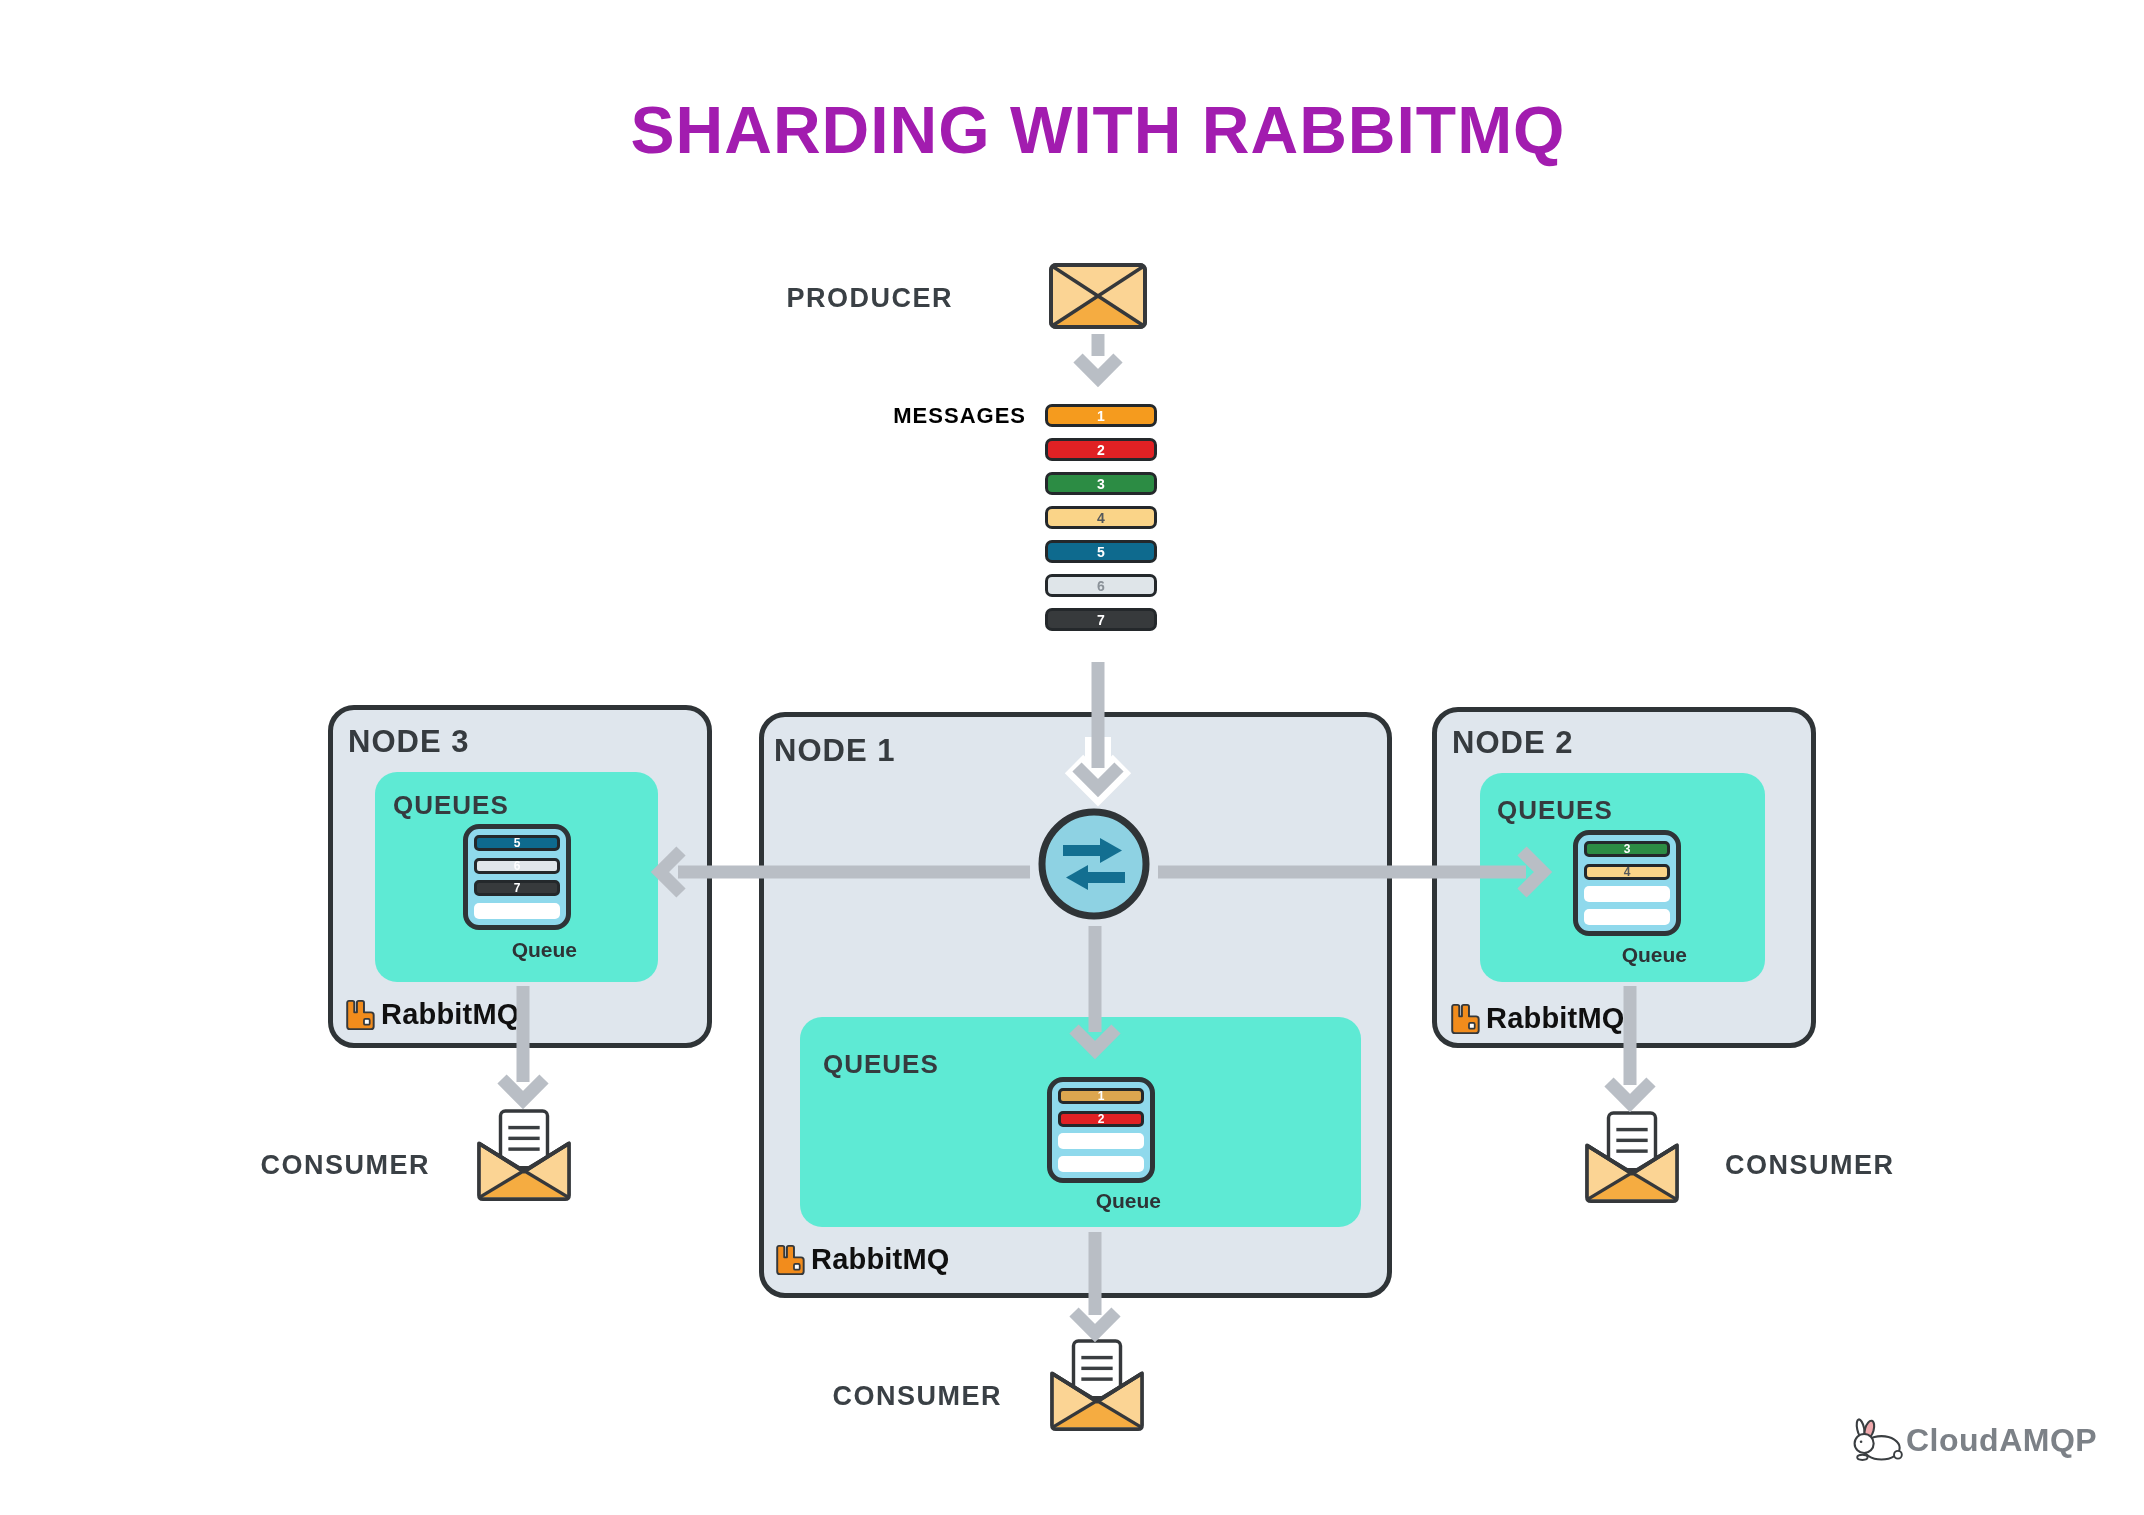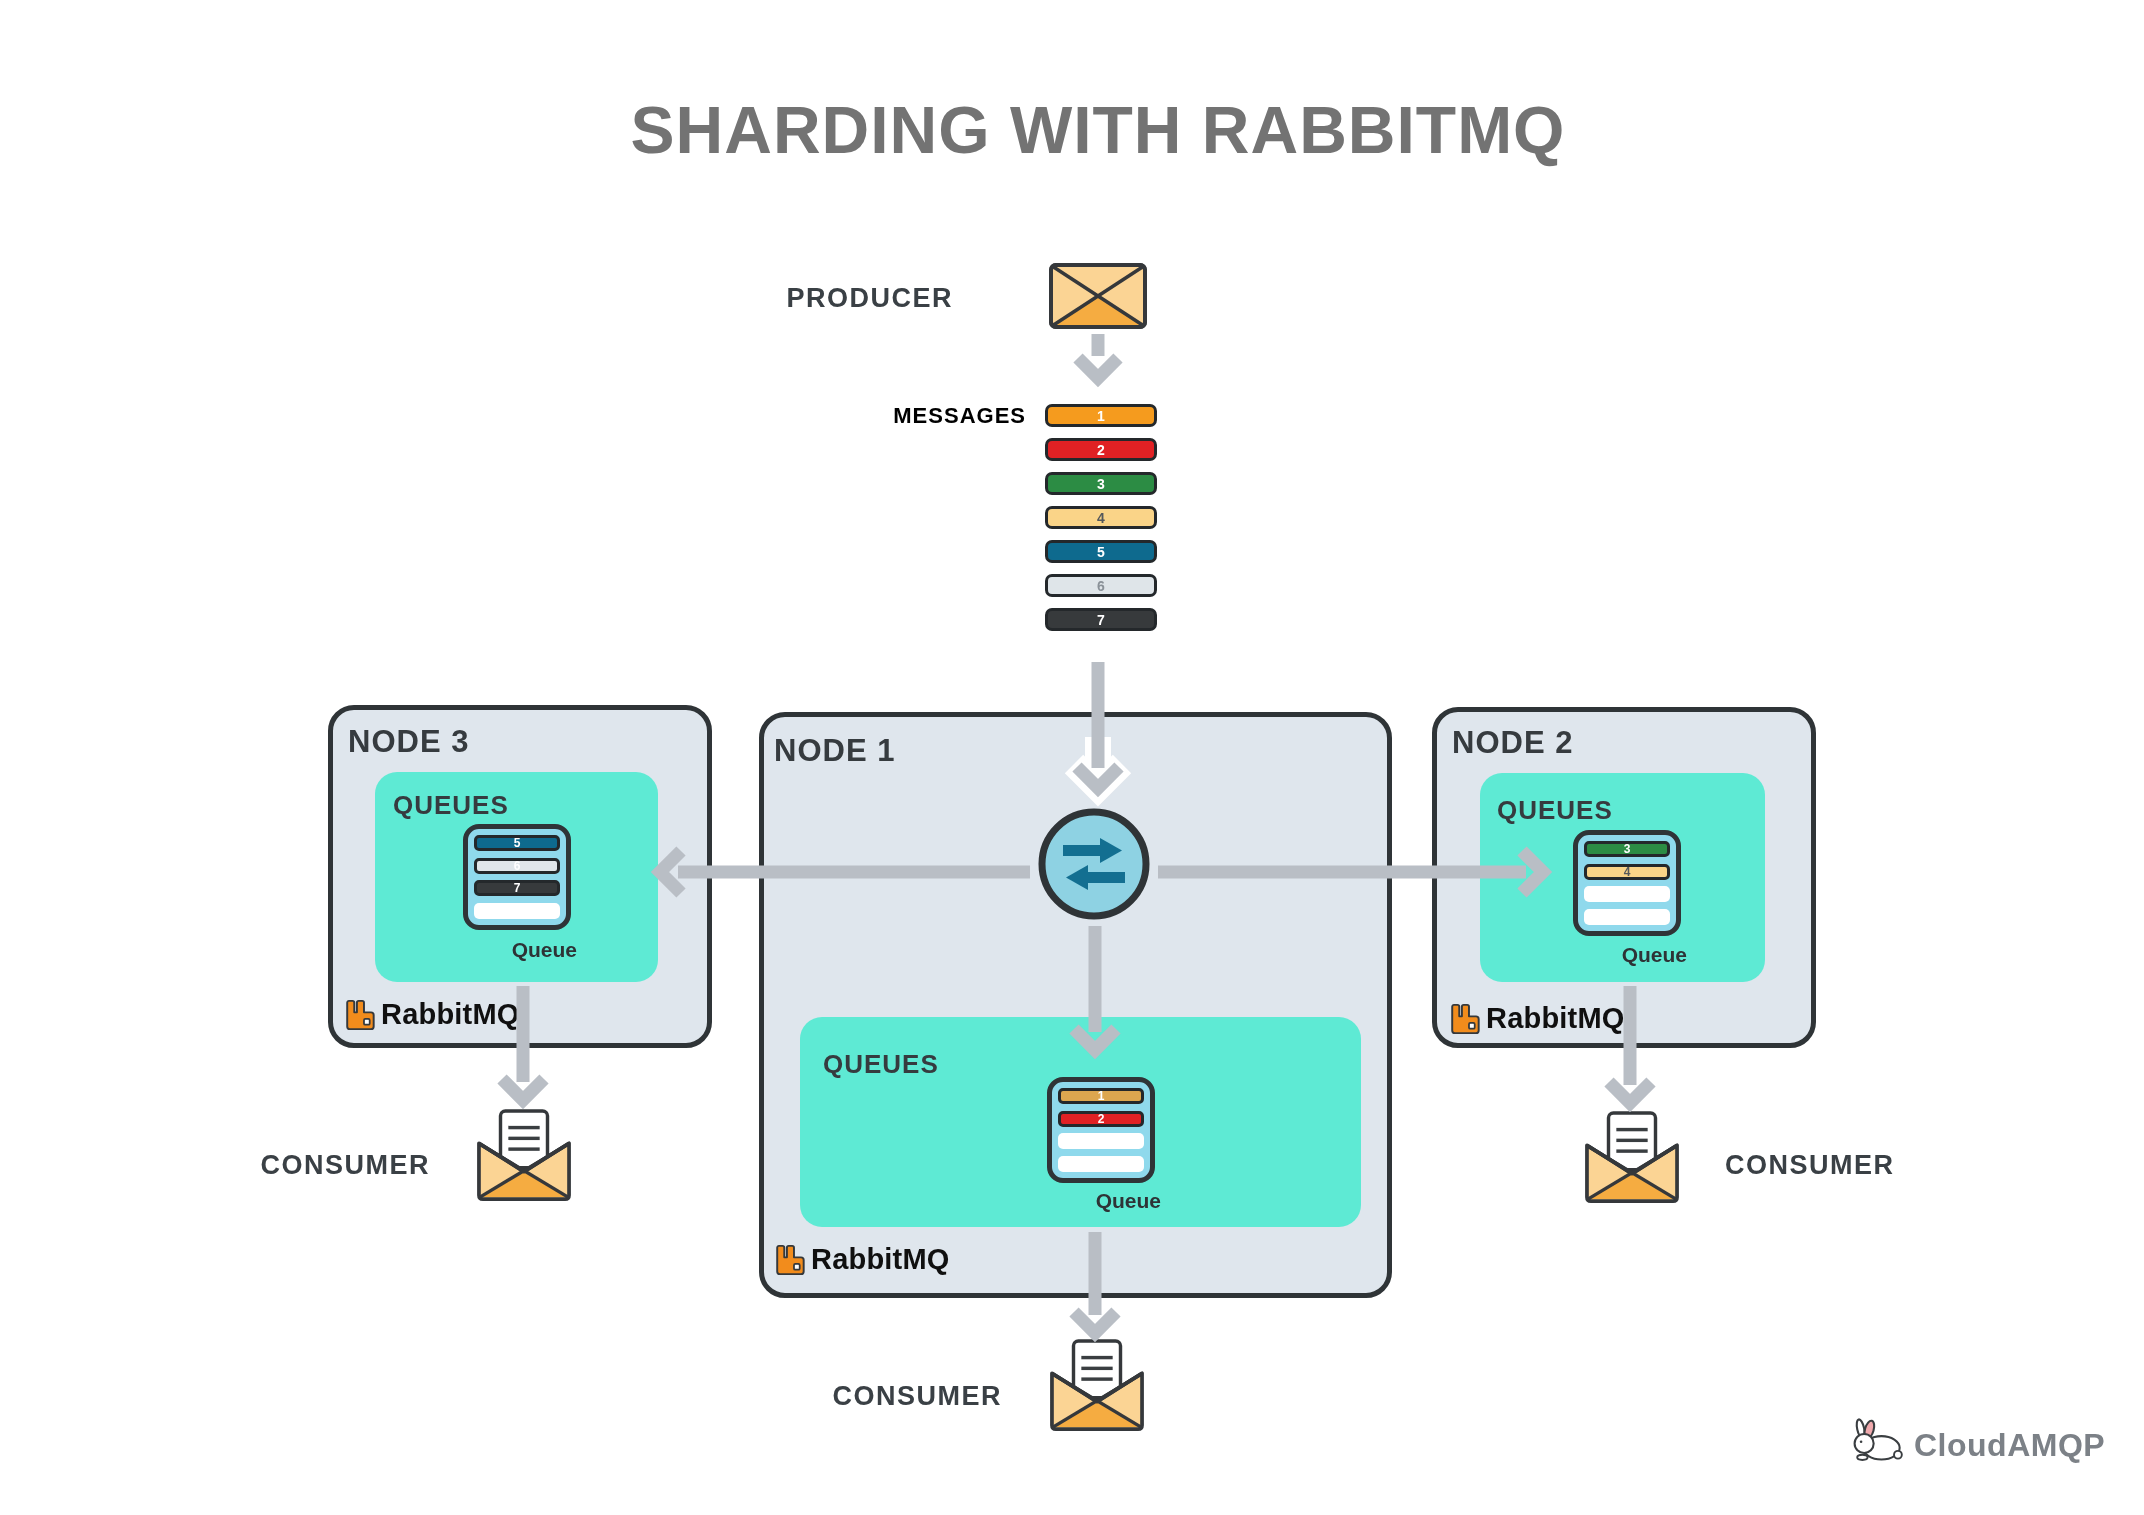--- a/index.html
+++ b/index.html
@@ -3,21 +3,21 @@
 <meta charset="utf-8">
 <style>
   html,body{margin:0;padding:0;background:#ffffff;}
   #canvas{
     position:relative;width:2144px;height:1515px;background:#ffffff;overflow:hidden;
     font-family:"Liberation Sans", sans-serif;color:#3A4045;
   }
   .abs{position:absolute;}
   #title{
     position:absolute;left:598px;top:92px;width:1000px;text-align:center;
-    font-size:66px;font-weight:800;letter-spacing:1px;color:#737373;white-space:nowrap;
+    font-size:66px;font-weight:800;letter-spacing:1px;color:#a21caf;white-space:nowrap;
   }
   .biglabel{font-size:27px;font-weight:800;letter-spacing:1.5px;color:#3A4045;white-space:nowrap;}
   .midlabel{font-size:22px;font-weight:800;letter-spacing:1px;color:#000000;white-space:nowrap;}
   .right{text-align:right;}
   .left{text-align:left;}
   
   #messages{position:absolute;left:1045px;top:404px;}
   .msg{
     width:112px;height:23px;border:3px solid #24282B;border-radius:7px;margin-bottom:11px;
     box-sizing:border-box;display:flex;align-items:center;justify-content:center;
@@ -41,21 +41,21 @@
     height:16px;background:#ffffff;border-radius:5px;box-sizing:border-box;
     display:flex;align-items:center;justify-content:center;
     font-size:12px;font-weight:700;
   }
   .slot.filled{border:3px solid #24282B;}
   .queue-caption{position:absolute;width:120px;text-align:right;font-size:21px;font-weight:800;color:#2E3336;}
   
   .rmq{position:absolute;display:flex;align-items:center;gap:6px;}
   .rmq-text{font-size:29px;font-weight:800;color:#101010;letter-spacing:0.2px;white-space:nowrap;}
   
-  #brand{position:absolute;left:1852px;top:1416px;display:flex;align-items:flex-end;gap:10px;}
+  #brand{position:absolute;left:1852px;top:1416px;display:flex;align-items:center;gap:2px;}
   .brand-text{font-size:32px;font-weight:800;color:#7C8187;letter-spacing:0.5px;}
   svg{display:block;}
   #arrows{position:absolute;left:0;top:0;pointer-events:none;}
 </style>
 </head>
 <body>
 
 <div id="canvas">
 
   <div id="title">SHARDING WITH RABBITMQ</div>

